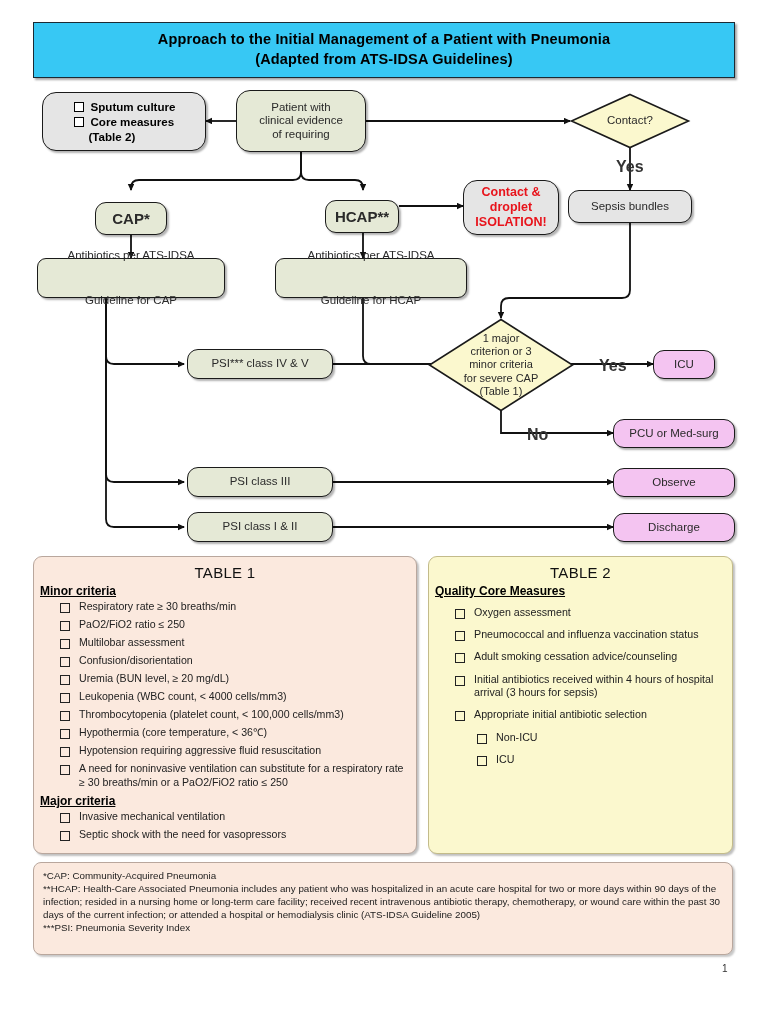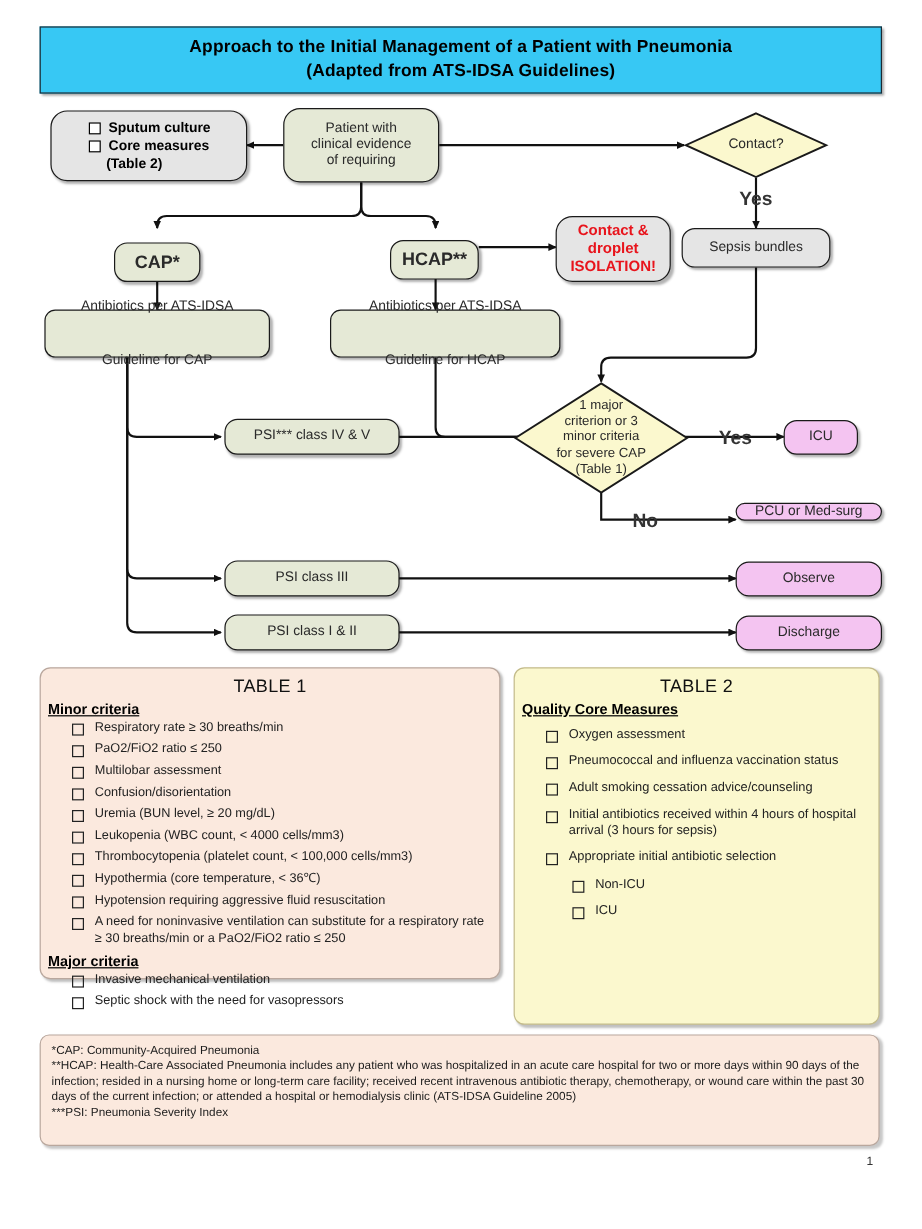--- a/index.html
+++ b/index.html
@@ -55,21 +55,21 @@
   .diamond-label{position:absolute;left:0;top:0;width:100%;height:100%;
     display:flex;align-items:center;justify-content:center;text-align:center;
     font-size:11.5px;color:#2a2a2a;line-height:1.2;}
 
   
   .elabel{position:absolute;font-size:16px;color:#333;background:transparent;font-weight:bold;}
 
   
   .tablebox{position:absolute;box-sizing:border-box;border:1px solid #b9a79d;
     border-radius:9px;box-shadow:2px 2px 2px rgba(0,0,0,.25);}
-  #table1{left:33px;top:556px;width:384px;height:260px;background:#fbe9de;}
+  #table1{left:33px;top:556px;width:384px;height:298px;background:#fbe9de;}
   #table2{left:428px;top:556px;width:305px;height:298px;background:#fbf8ce;
     border-color:#c3bb8a;}
   .tbl-title{text-align:center;font-size:15px;letter-spacing:.3px;margin:7px 0 3px;color:#111;}
   .tbl-head{font-weight:bold;font-size:12px;text-decoration:underline;margin:0 0 2px 6px;color:#000;}
   .tbl-list{list-style:none;margin:0;padding:0 6px 0 26px;}
   .tbl-list li{display:flex;align-items:flex-start;gap:9px;font-size:10.6px;
     line-height:1.28;margin-bottom:4.5px;color:#222;}
   .tbl-list.t2 li{margin-bottom:8.5px;font-size:10.7px;}
   .tbl-list li .cb2{display:inline-block;width:8px;height:8px;border:1.4px solid #222;
     flex:0 0 auto;margin-top:3px;background:transparent;}
@@ -224,21 +224,21 @@
     </div>
   </div>
 
   <span class="elabel" style="left:599px;top:357px;">Yes</span>
   <span class="elabel" style="left:527px;top:426px;">No</span>
 
   <div class="node n-pink r-pill" id="node-icu" style="left:653px;top:350px;width:62px;height:29px;">
     <span>ICU</span>
   </div>
 
-  <div class="node n-pink r-pill" id="node-pcu" style="left:613px;top:419px;width:122px;height:15px;">
+  <div class="node n-pink r-pill" id="node-pcu" style="left:613px;top:419px;width:122px;height:29px;">
     <span>PCU or Med-surg</span>
   </div>
 
   <div class="node n-pink r-pill" id="node-observe" style="left:613px;top:468px;width:122px;height:29px;">
     <span>Observe</span>
   </div>
 
   <div class="node n-pink r-pill" id="node-discharge" style="left:613px;top:513px;width:122px;height:29px;">
     <span>Discharge</span>
   </div>

